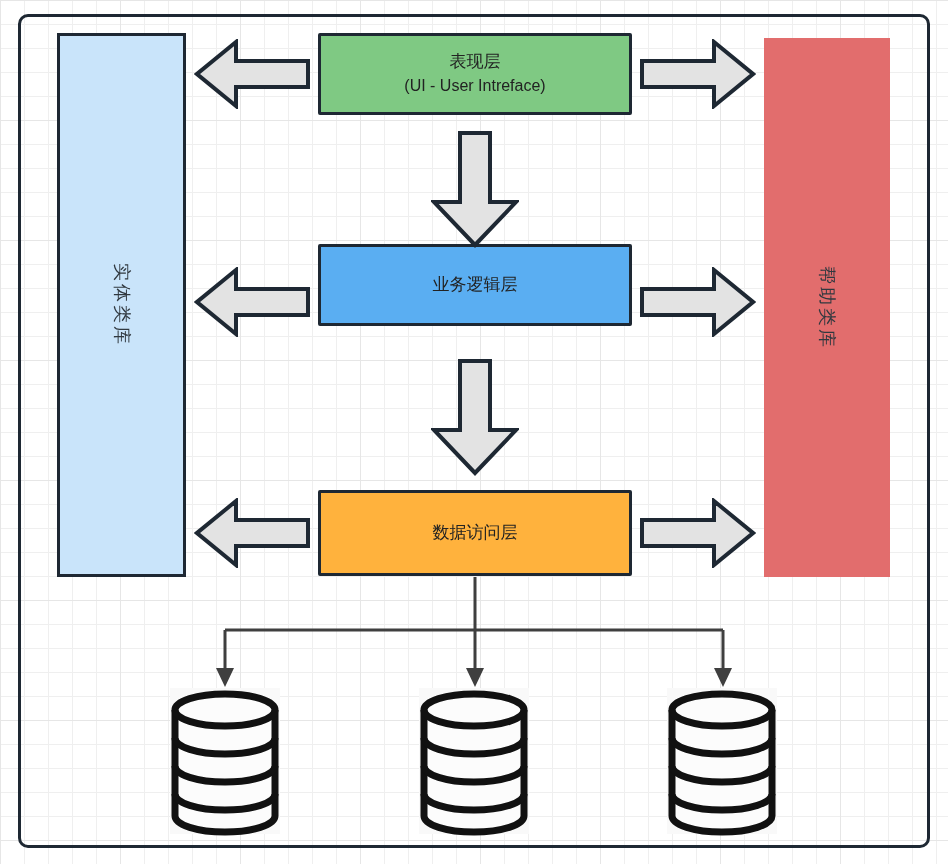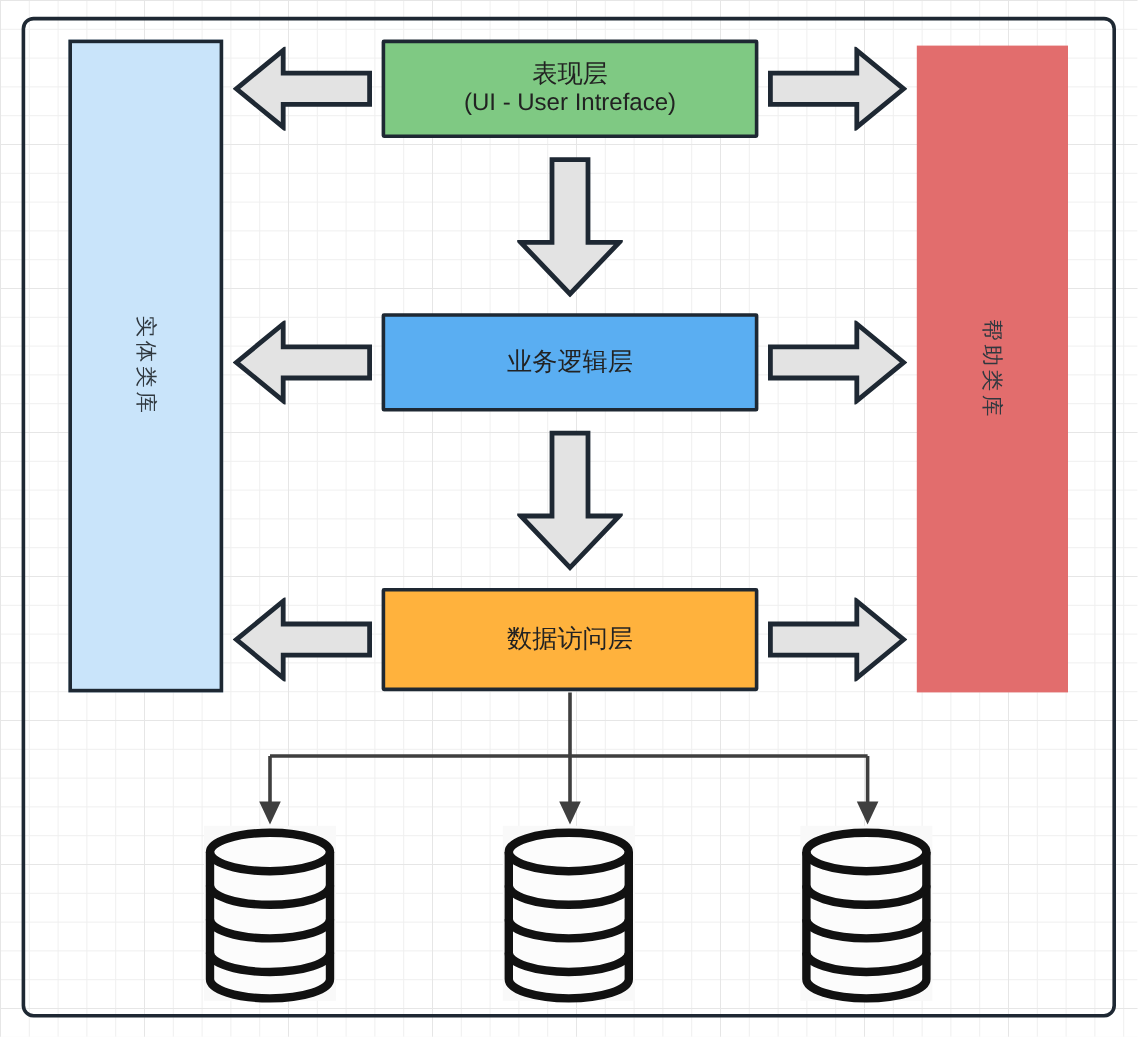--- a/index.html
+++ b/index.html
@@ -29,22 +29,22 @@
   .vlabel{
     transform:rotate(90deg);white-space:nowrap;
     font-size:18px;letter-spacing:3px;color:#30383f;
   }
   .layer{
     position:absolute;left:318px;width:314px;
     border:3px solid #1e2833;border-radius:2px;box-sizing:border-box;
     display:flex;flex-direction:column;align-items:center;justify-content:center;
     color:#222;text-align:center;
   }
-  .layer .t1{font-size:21px;line-height:24px;}
-  .layer .t2{font-size:20px;line-height:24px;}
+  .layer .t1{font-size:17px;line-height:24px;}
+  .layer .t2{font-size:16px;line-height:24px;}
   svg.arrow,svg.cyl,svg.connectors{position:absolute;display:block;}
   svg.connectors{left:0;top:0;pointer-events:none;}
 </style>
 </head>
 <body>
 
 <div class="canvas">
 
   <div class="frame"></div>
 
@@ -54,21 +54,21 @@
 
   <div class="side-col" style="left: 764px; top: 38px; width: 126px; height: 539px; background-color: rgb(226, 109, 109);">
     <span class="vlabel">帮助类库</span>
   </div>
 
   <div class="layer" style="top: 33px; height: 82px; background-color: rgb(127, 201, 131);">
     <div class="t1">表现层</div>
     <div class="t2">(UI - User Intreface)</div>
   </div>
 
-  <div class="layer" style="top: 261px; height: 82px; background-color: rgb(90, 174, 242);">
+  <div class="layer" style="top: 244px; height: 82px; background-color: rgb(90, 174, 242);">
     <div class="t1">业务逻辑层</div>
   </div>
 
   <div class="layer" style="top: 490px; height: 86px; background-color: rgb(255, 178, 61); gap: 20px;">
     <div class="t1">数据访问层</div>
   </div>
 
   <svg class="arrow" style="left:194px;top:39px;" width="117" height="70" viewBox="0 0 117 70">
     <polygon points="114,22 42,22 42,3 3,35 42,67 42,48 114,48" stroke-width="4" fill="#E3E3E3" stroke="#1e2833"></polygon>
   </svg>

